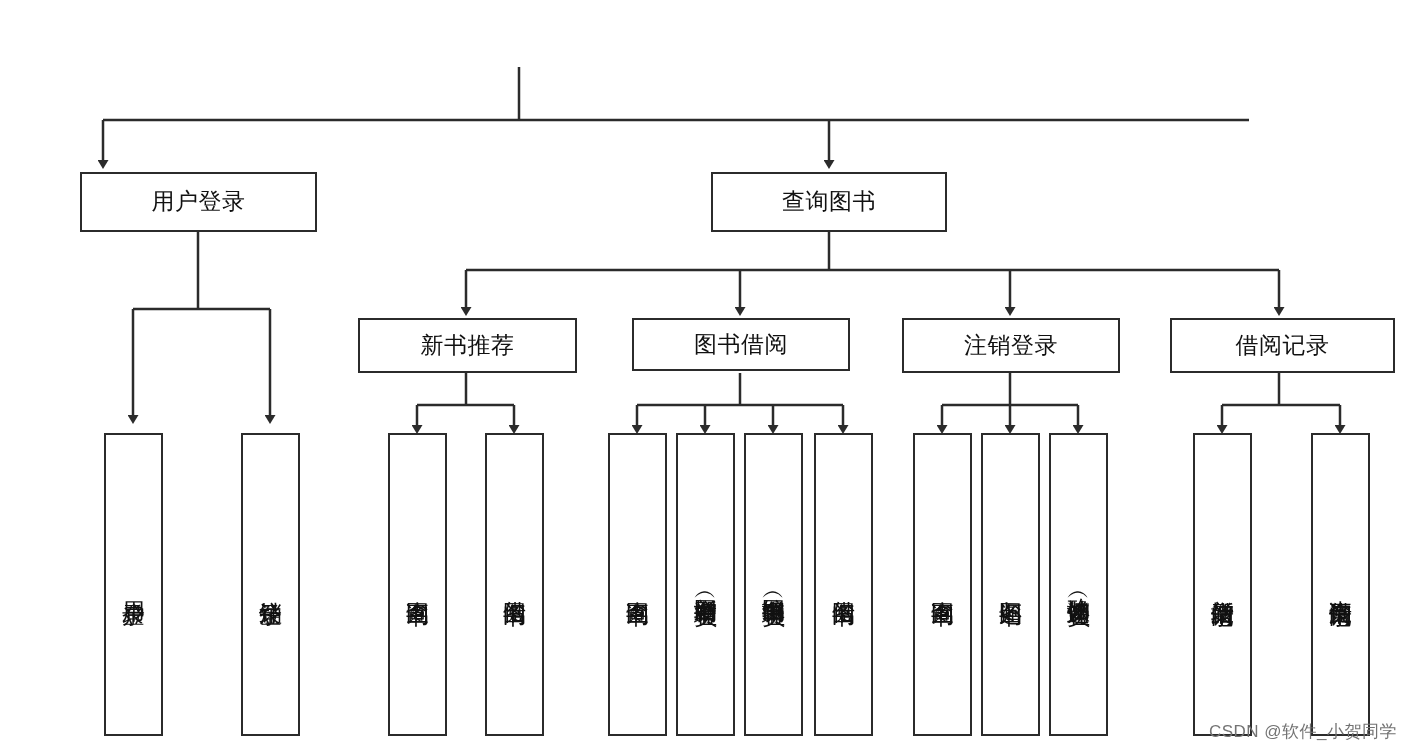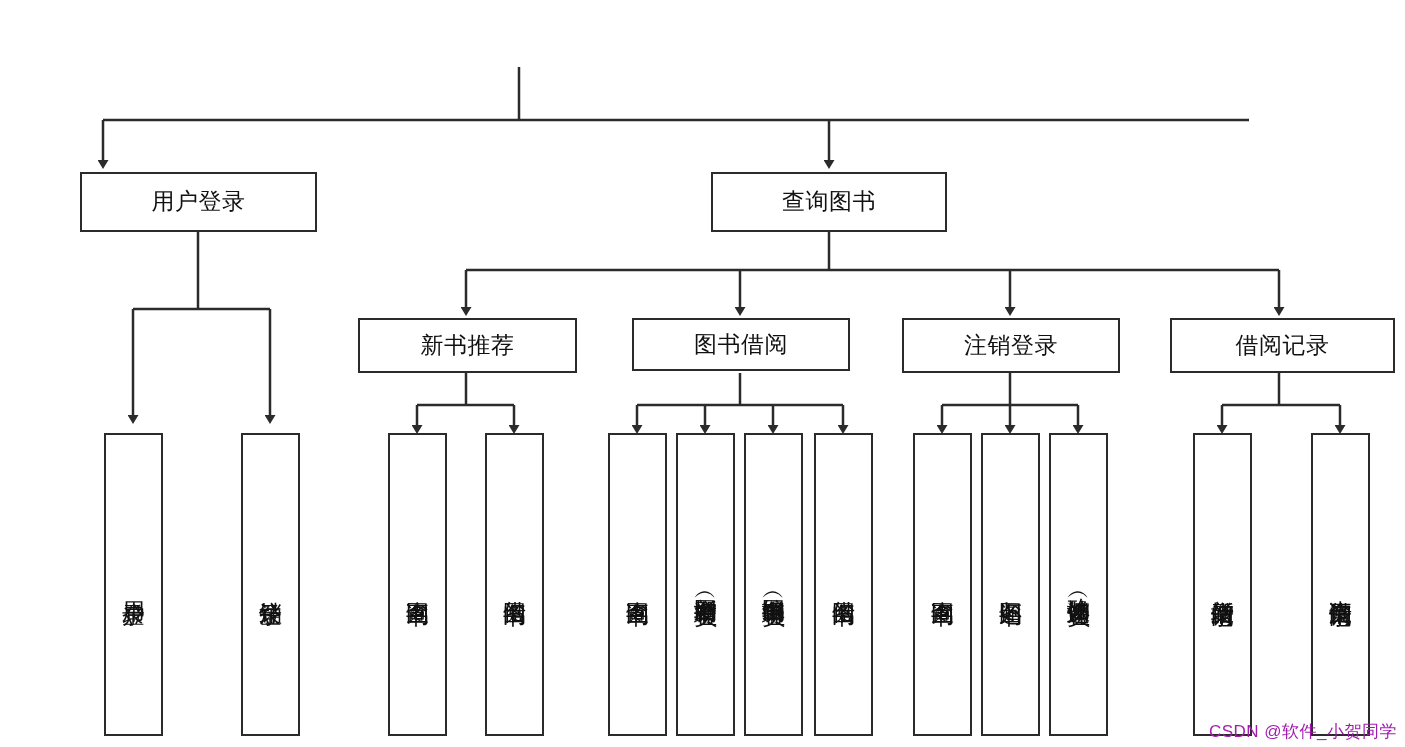--- a/index.html
+++ b/index.html
@@ -54,21 +54,21 @@
     line-height: 1.18;
     letter-spacing: 1px;
     white-space: nowrap;
     color: #111111;
   }
   .watermark {
     position: absolute;
     right: 8px;
     bottom: 4px;
     font-size: 17px;
-    color: #a21caf;
+    color: #737373;
     letter-spacing: 0.5px;
     white-space: nowrap;
     user-select: none;
   }
 </style>
 </head>
 <body>
 
 <div id="canvas">
 

